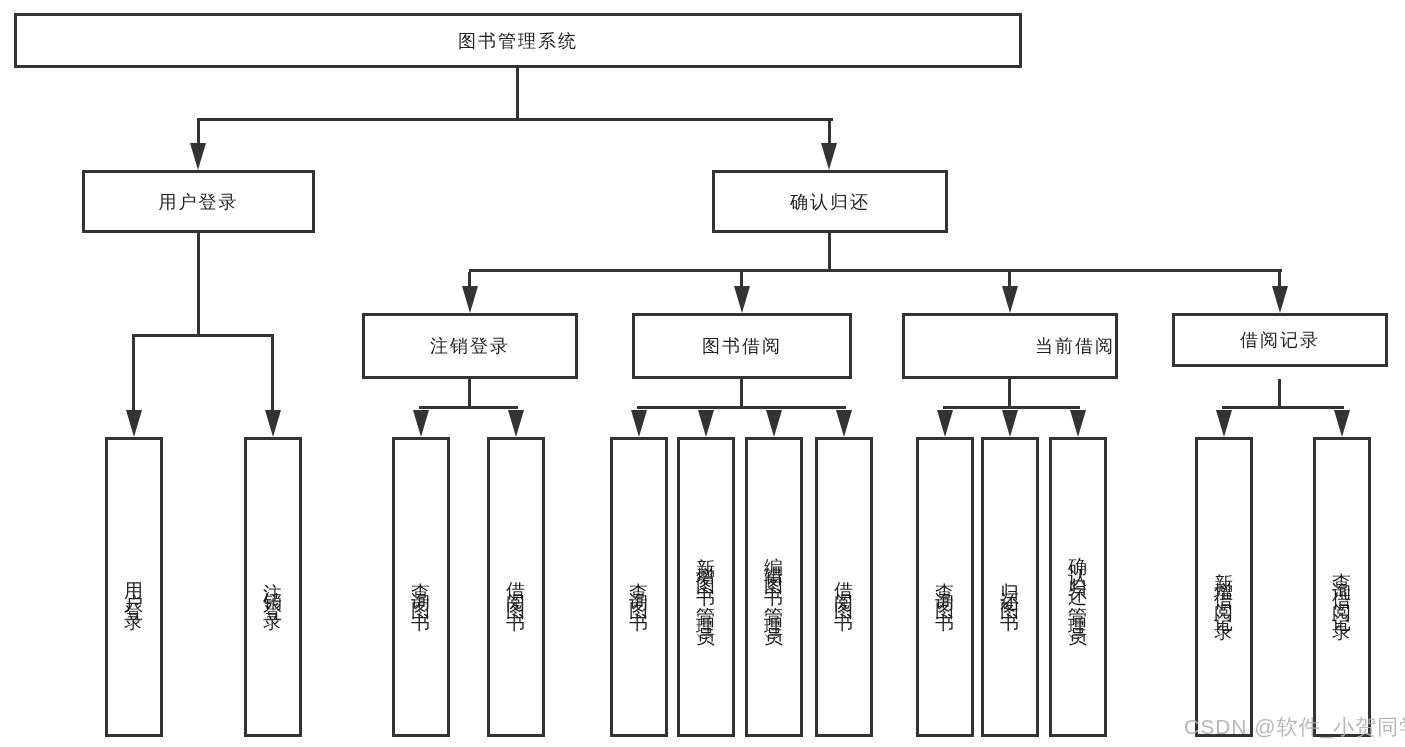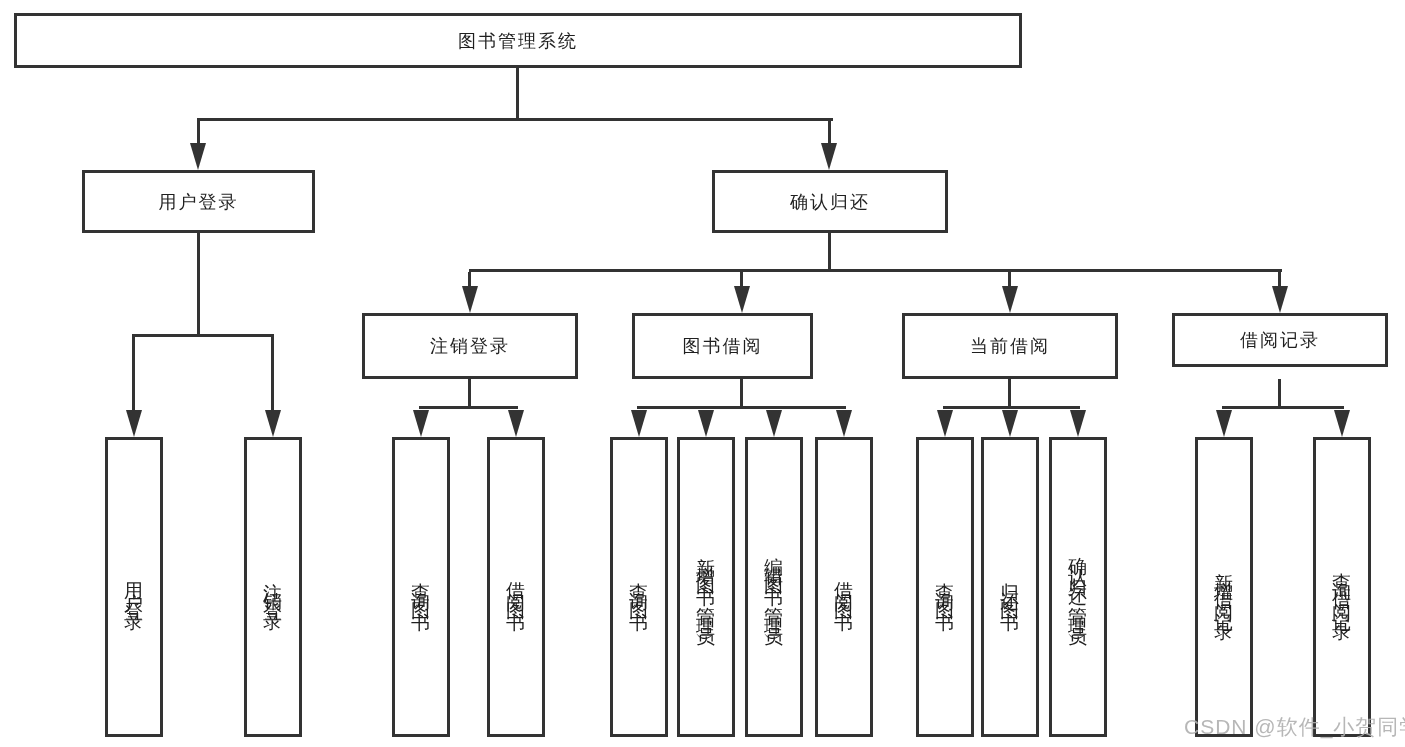--- a/index.html
+++ b/index.html
@@ -73,24 +73,24 @@
   <i class="ln" style="left:1008px;top:272px;width:3px;height:15px;"></i>
   <i class="ln" style="left:1278px;top:272px;width:3px;height:15px;"></i>
   <i class="ar" style="left:462px;top:286px;"></i>
   <i class="ar" style="left:734px;top:286px;"></i>
   <i class="ar" style="left:1002px;top:286px;"></i>
   <i class="ar" style="left:1272px;top:286px;"></i>
 
   <div class="hbox" style="left:362px;top:313px;width:216px;height:66px;">
     <span>注销登录</span>
   </div>
-  <div class="hbox" style="left:632px;top:313px;width:181px;height:66px;">
+  <div class="hbox" style="left:632px;top:313px;width:220px;height:66px;">
     <span>图书借阅</span>
   </div>
-  <div class="hbox" style="left:902px;top:313px;width:216px;height:66px;">
+  <div class="hbox" style="left:902px;top:313px;width:216px;height:66px;justify-content:flex-end;">
     <span>当前借阅</span>
   </div>
   <div class="hbox" style="left:1172px;top:313px;width:216px;height:54px;">
     <span>借阅记录</span>
   </div>
 
   <i class="ln" style="left:468px;top:379px;width:3px;height:29px;"></i>
   <i class="ln" style="left:419px;top:406px;width:99px;height:3px;"></i>
   <i class="ar" style="left:413px;top:410px;"></i>
   <i class="ar" style="left:508px;top:410px;"></i>

